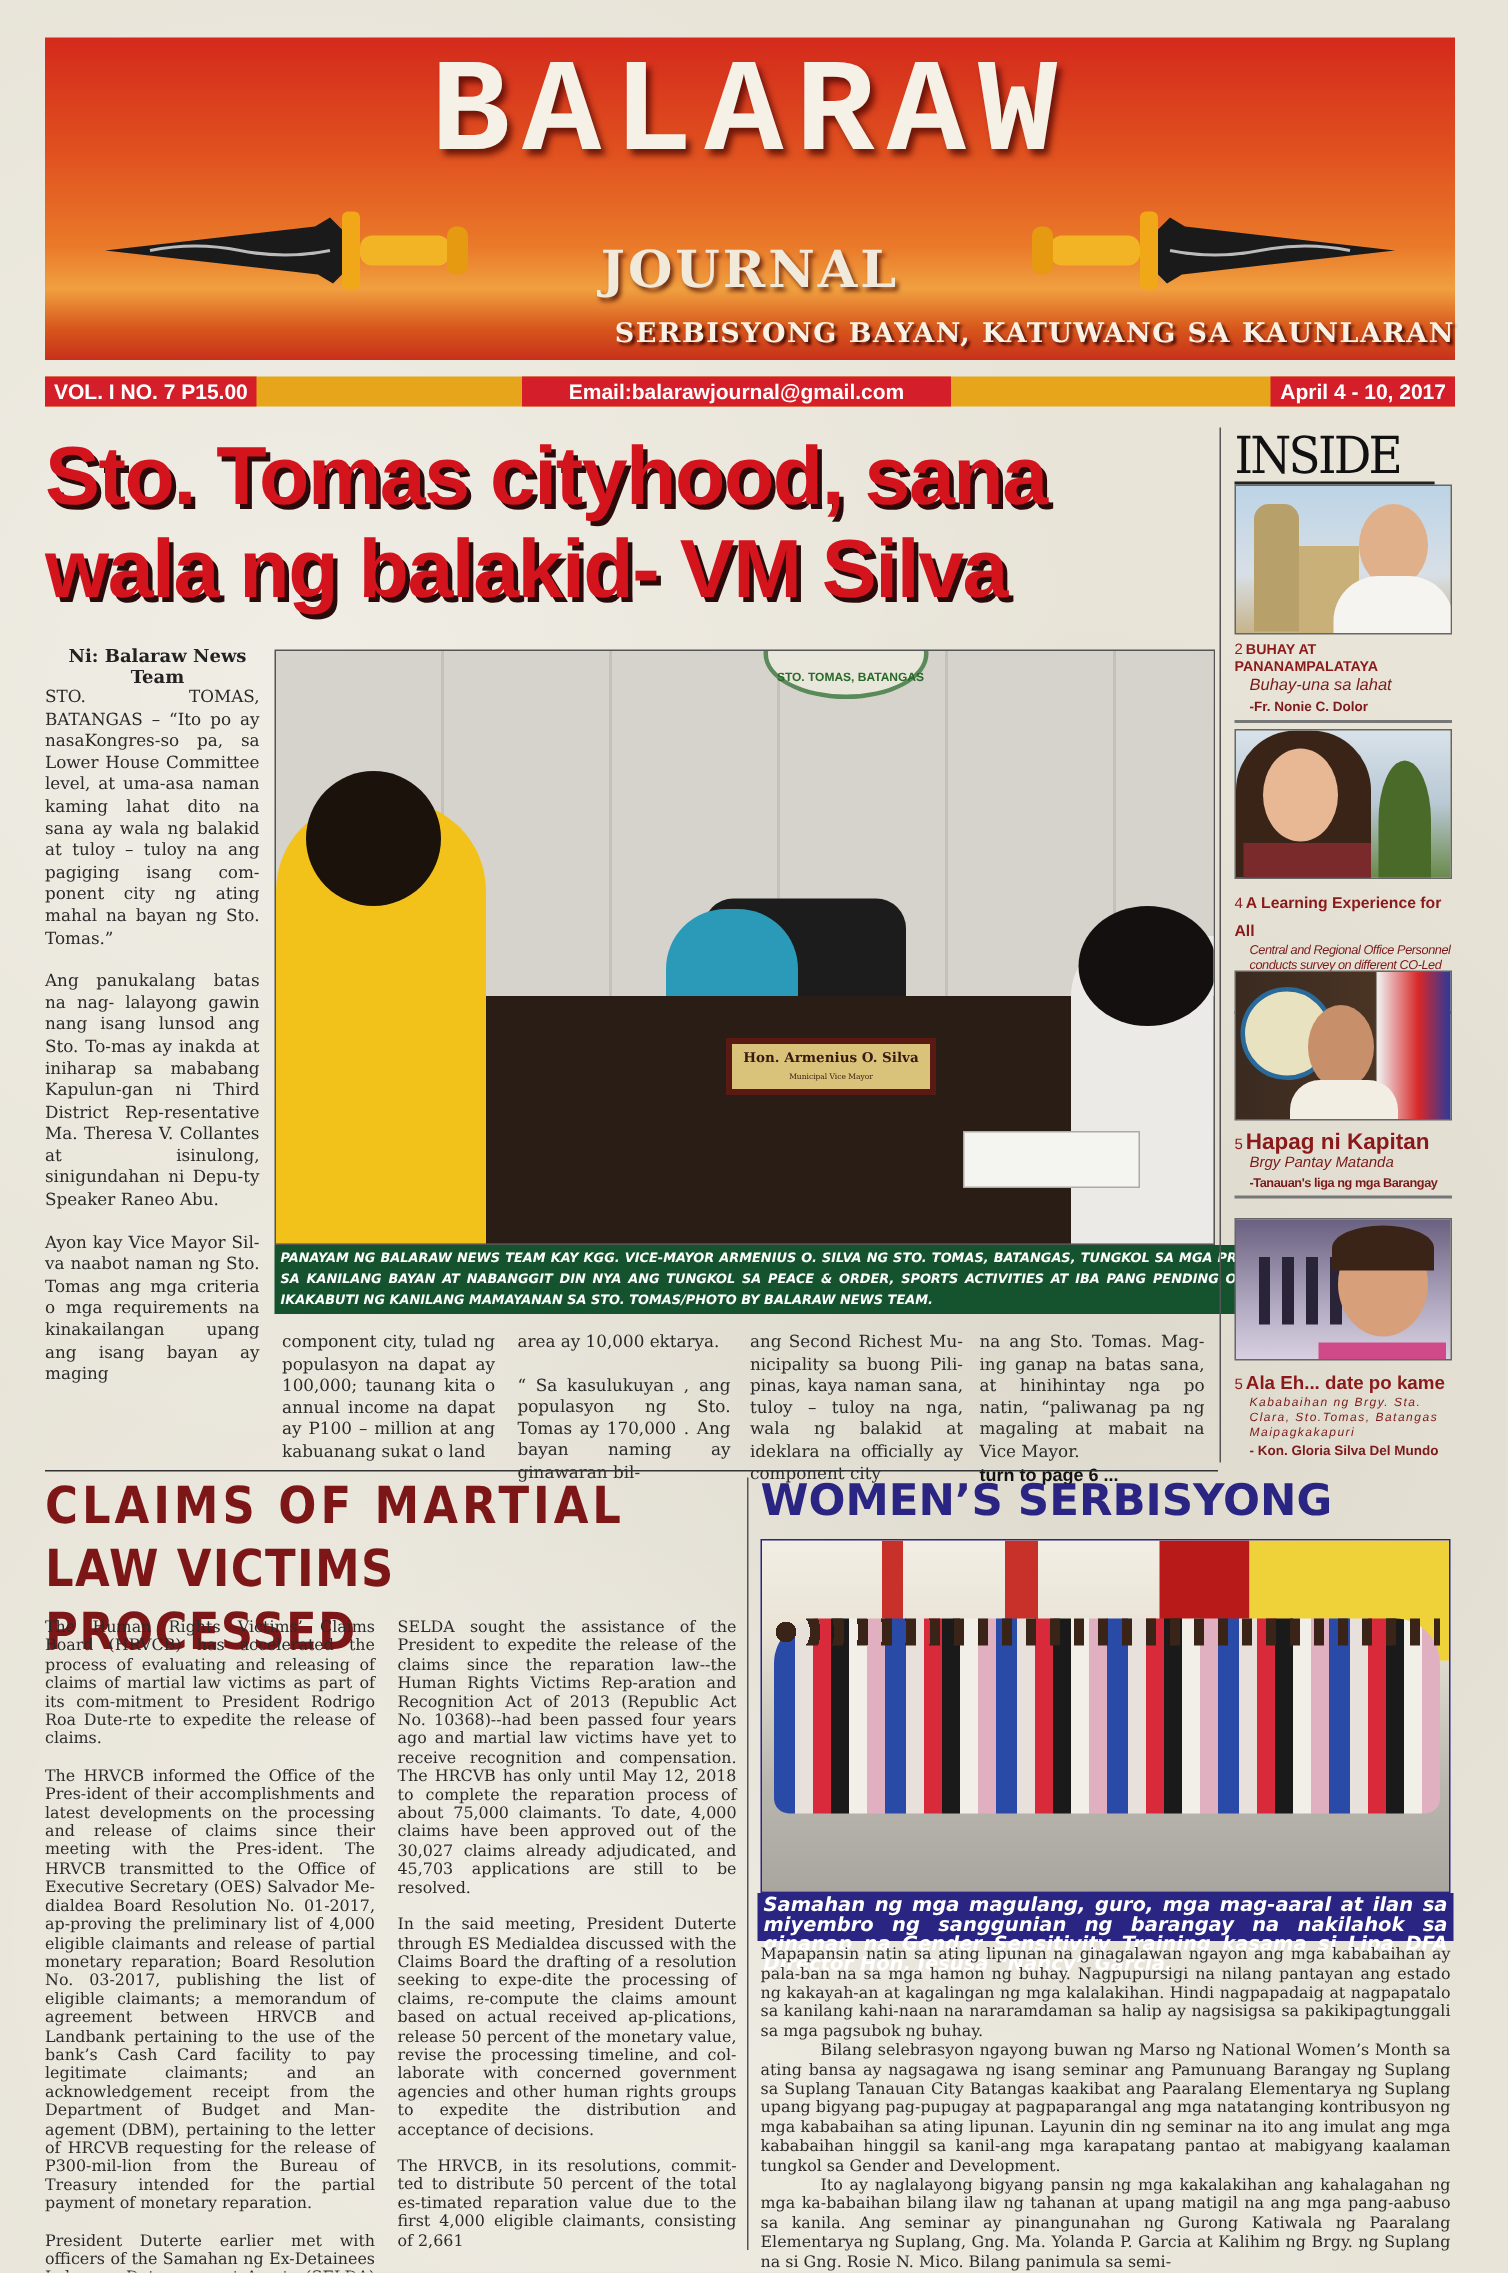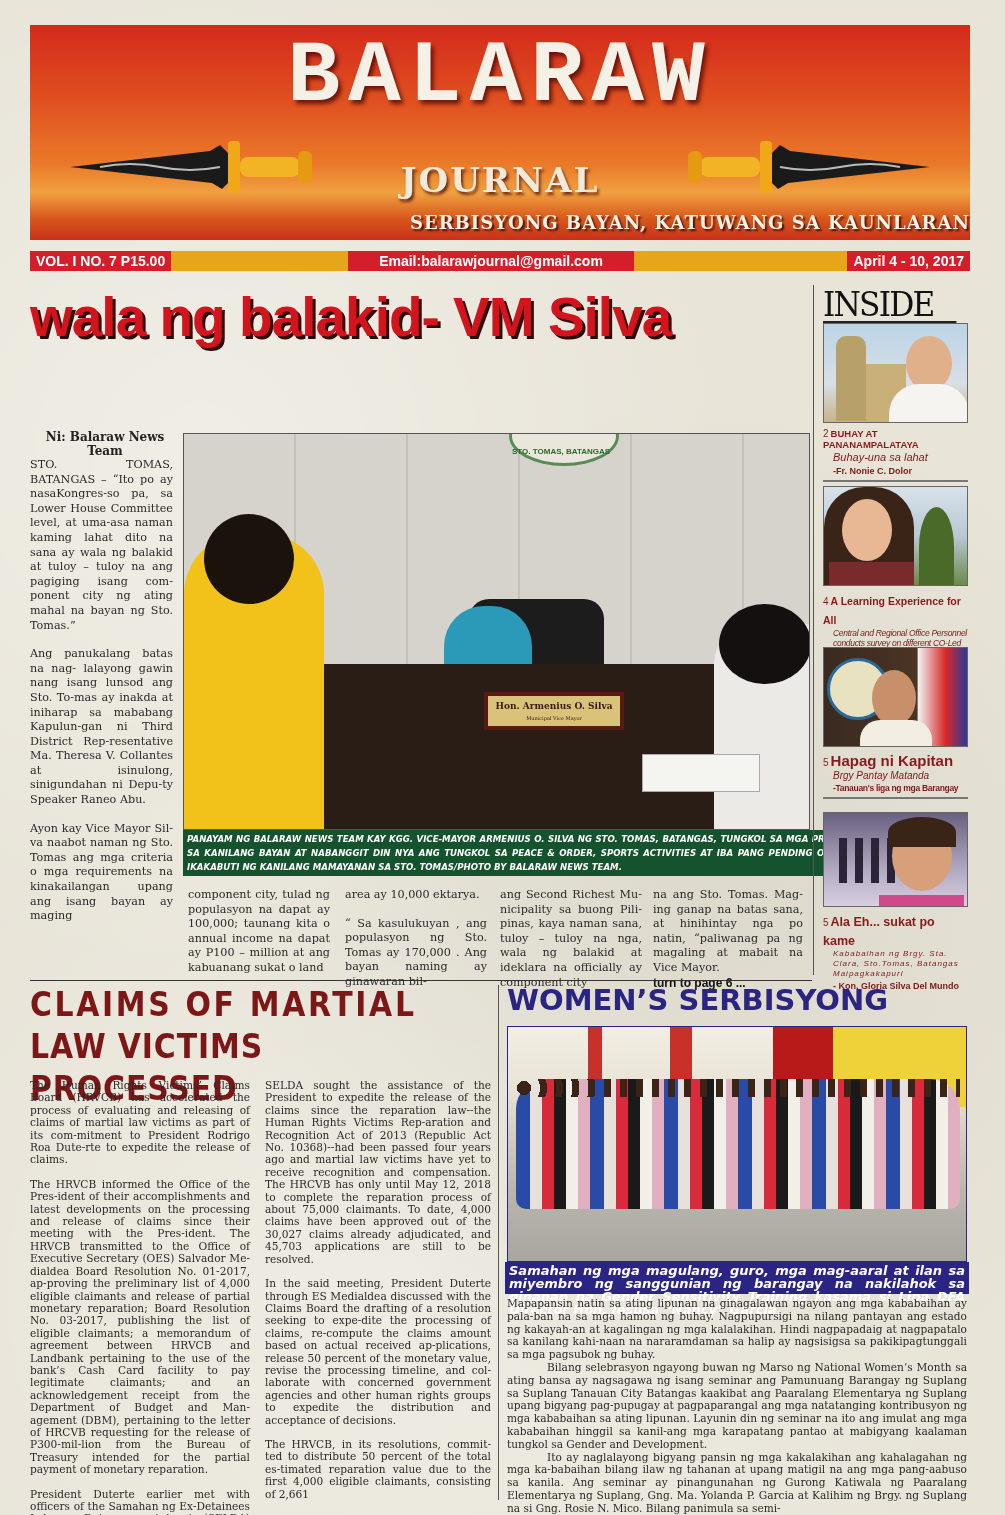--- a/index.html
+++ b/index.html
@@ -76,32 +76,33 @@
   <div id="tagline" class="abs">SERBISYONG BAYAN, KATUWANG SA KAUNLARAN</div>
 </div>
 
 <div id="infobar" class="abs">
   <div class="abs ib" style="left:0">VOL. I NO. 7  P15.00</div>
   <div class="abs ib" style="left:318px;width:286px;text-align:center">Email:balarawjournal@gmail.com</div>
   <div class="abs ib" style="right:0">April 4 - 10, 2017</div>
 </div>
 
 <div id="headline" class="abs">
+  <div>Sto. Tomas cityhood, sana</div>
   <div>wala ng balakid- VM Silva</div>
 </div>
 <div id="byline" class="abs">Ni: Balaraw News Team</div>
 <div id="c1" class="abs col">
   <p>STO. TOMAS, BATANGAS – “Ito po ay nasaKongres-so pa,  sa Lower House Committee level, at uma-asa naman kaming lahat dito na sana ay wala ng balakid at tuloy – tuloy na ang pagiging isang com-ponent city ng ating mahal na bayan ng Sto. Tomas.”</p>
   <p>Ang panukalang  batas na nag- lalayong gawin nang isang lunsod ang Sto. To-mas ay inakda at iniharap sa mababang Kapulun-gan ni Third District Rep-resentative Ma. Theresa V. Collantes at isinulong, sinigundahan ni Depu-ty Speaker Raneo Abu.</p>
   <p>Ayon kay Vice Mayor Sil-va naabot naman ng Sto. Tomas ang mga criteria o mga requirements na kinakailangan upang ang isang bayan ay maging</p>
 </div>
 
 <div id="photo1" class="abs">
   <div class="abs" style="left:0;top:0;width:627px;height:230px;background:repeating-linear-gradient(90deg,#d6d3cc 0 110px,#c4c1ba 110px 112px)"></div>
-  <div class="abs" style="left:325px;top:-28px;width:110px;height:60px;border-radius:50%;background:#e9e6dc;border:3px solid #5a8a5a;font-size:8px;color:#2a6a2a;text-align:left;padding-top:38px;font-family:'Liberation Sans',sans-serif;font-weight:bold">STO. TOMAS, BATANGAS</div>
+  <div class="abs" style="left:325px;top:-28px;width:110px;height:60px;border-radius:50%;background:#e9e6dc;border:3px solid #5a8a5a;font-size:8px;color:#2a6a2a;text-align:right;padding-top:38px;font-family:'Liberation Sans',sans-serif;font-weight:bold">STO. TOMAS, BATANGAS</div>
   <div class="abs" style="left:285px;top:165px;width:135px;height:90px;border-radius:20px 20px 0 0;background:#1c1c1c"></div>
   <div class="abs" style="left:260px;top:172px;width:88px;height:100px;border-radius:40px 40px 8px 8px;background:#2a9ab8"></div>
   <div class="abs" style="left:0;top:230px;width:627px;height:167px;background:#2a1d16"></div>
   <div class="abs" style="left:0;top:100px;width:140px;height:297px;border-radius:60px 60px 0 0;background:#f2c21a"></div>
   <div class="abs" style="left:20px;top:80px;width:90px;height:90px;border-radius:50%;background:#1c120c"></div>
   <div class="abs" style="left:530px;top:190px;width:97px;height:207px;border-radius:40px 0 0 0;background:#eceae6"></div>
   <div class="abs" style="left:535px;top:170px;width:92px;height:80px;border-radius:50%;background:#141010"></div>
   <div class="abs" style="left:300px;top:258px;width:140px;height:38px;background:#d9c27a;border:4px solid #5a1a14;text-align:center;font-size:9px;color:#3a1a10;font-weight:bold;line-height:12px;padding-top:4px">
     <div>Hon. Armenius O. Silva</div>
     <div style="font-size:5px;font-weight:normal">Municipal Vice Mayor</div>
@@ -165,21 +166,21 @@
   <div class="rule"></div>
 </div>
 
 <div class="ins" style="top:812px">
   <div class="pic" style="height:95px;background:linear-gradient(180deg,#6a6080 0%,#b0a8c0 60%,#d8d0e0 100%)">
     <div class="abs" style="left:15px;top:25px;width:60px;height:45px;background:repeating-linear-gradient(90deg,#2a2438 0 8px,transparent 8px 16px)"></div>
     <div class="abs" style="left:68px;top:8px;width:60px;height:70px;border-radius:50%;background:#d8a07a"></div>
     <div class="abs" style="left:64px;top:4px;width:68px;height:30px;border-radius:50% 50% 0 0;background:#3a2418"></div>
     <div class="abs" style="left:55px;top:82px;width:85px;height:13px;background:#d04a8a"></div>
   </div>
-  <div style="margin-top:4px"><span class="num">5</span><span class="hd" style="font-size:12.5px">Ala Eh... sukat po kame</span></div>
+  <div style="margin-top:4px"><span class="num">5</span><span class="hd" style="font-size:12.5px">Ala Eh... date po kame</span></div>
   <div class="sub" style="font-size:8px;line-height:10px;letter-spacing:1px">Kababaihan ng Brgy. Sta. Clara, Sto.Tomas, Batangas    Maipagkakapuri</div>
   <div class="au">- Kon. Gloria Silva Del Mundo</div>
 </div>
 
 <div id="claims" class="abs">
   <div>CLAIMS OF MARTIAL</div>
   <div style="letter-spacing:1px">LAW VICTIMS PROCESSED</div>
 </div>
 <div id="b1" class="abs bcol">
   <p>The Human Rights Victims’ Claims Board (HRVCB) has accelerated the process of evaluating and releasing of claims of martial law victims as part of its com-mitment to President Rodrigo Roa Dute-rte to expedite the release of claims.</p>

